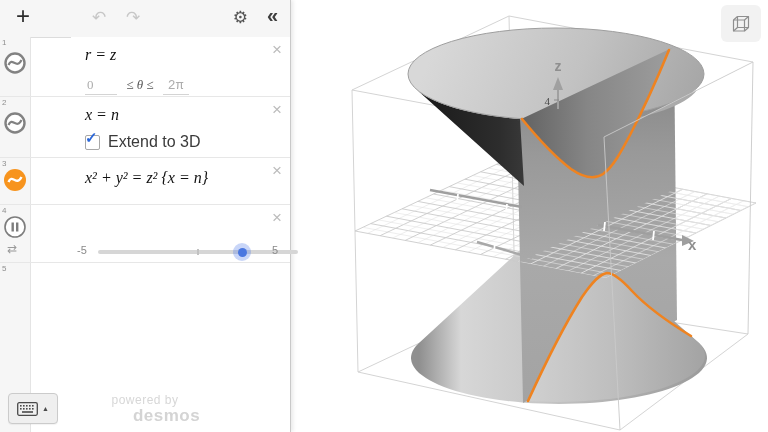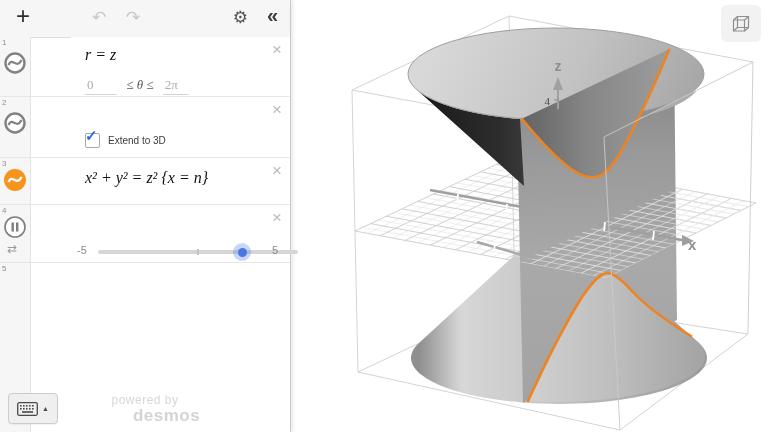--- a/index.html
+++ b/index.html
@@ -26,27 +26,27 @@
   .mcell{flex:1;position:relative;background:#fff;margin-left:41px;}
   .rnum{position:absolute;top:1px;left:2px;font-size:8px;color:#8f8f8f;}
   .dicon{position:absolute;left:3px;top:14px;width:24px;height:24px;}
   .xbtn{position:absolute;right:8px;top:4px;font-size:17px;color:#bcbcbc;line-height:17px;cursor:pointer;}
   .math{font-family:"Liberation Serif",serif;font-style:italic;font-size:16px;color:#111;
     padding:9px 0 0 14px;}
   .domain{position:absolute;left:14px;top:40px;font-family:"Liberation Serif",serif;
     font-size:13px;color:#b3b3b3;}
   .dfield{display:inline-block;border-bottom:1px solid #d4d4d4;color:#adadad;padding:0 2px 1px 2px;}
   .dfield.min{width:28px;}
-  .dfield.max{width:22px;text-align:left;}
+  .dfield.max{width:22px;text-align:center;font-family:Liberation Mono, monospace;}
   .dmid{color:#555;margin:0 6px;font-style:italic;}
   .chkline{position:absolute;left:14px;top:36px;display:flex;align-items:center;cursor:pointer;}
   .chk{width:13px;height:13px;border:1px solid #a8a8a8;border-radius:2px;background:#fff;
     position:relative;margin-right:8px;}
   .chkmark{position:absolute;left:-1px;top:-7px;font-size:15px;font-weight:bold;color:#2a66d9;}
-  .chklabel{font-size:10px;color:#3a3a3a;font-family:"Liberation Sans",sans-serif;font-style:normal;}
+  .chklabel{font-size:16px;color:#3a3a3a;font-family:"Liberation Sans",sans-serif;font-style:normal;}
   .slider-line{position:absolute;left:0;right:0;top:36px;height:20px;}
   .smin{position:absolute;left:6px;top:3px;font-size:11px;color:#8a8a8a;}
   .smax{position:absolute;right:12px;top:3px;font-size:11px;color:#8a8a8a;}
   .track{position:absolute;left:27px;width:200px;top:9px;height:4px;background:#d6d6d6;border-radius:2px;}
   .tick0{position:absolute;left:99px;top:-1px;width:2px;height:6px;background:#c2c2c2;}
   .halo{position:absolute;left:135px;top:-7px;width:18px;height:18px;border-radius:50%;
     background:rgba(86,128,233,.32);}
   .knob{position:absolute;left:4.5px;top:4.5px;width:9px;height:9px;border-radius:50%;background:#4a77e0;}
   .pausebtn{position:absolute;left:3px;top:10px;width:24px;height:24px;}
   .loopicon{position:absolute;left:7px;top:37px;font-size:12px;color:#9a9a9a;}
@@ -107,20 +107,21 @@
 
       <div class="row" style="height:60px">
         <div class="gcell">
           <span class="rnum">2</span>
           <svg class="dicon" viewBox="0 0 24 24">
             <circle cx="12" cy="12" r="9.5" fill="#fff" stroke="#828282" stroke-width="2.4"></circle>
             <path d="M5.5,14 C9,5 13.5,19 18.5,9" fill="none" stroke="#828282" stroke-width="2.2"></path>
           </svg>
         </div>
         <div class="mcell">
+          <div class="math">x = n</div>
           <div class="chkline">
             <span class="chk">
               <span class="chkmark">✓</span>
             </span>
             <span class="chklabel">Extend to 3D</span>
           </div>
           <span class="xbtn">×</span>
         </div>
       </div>
 

